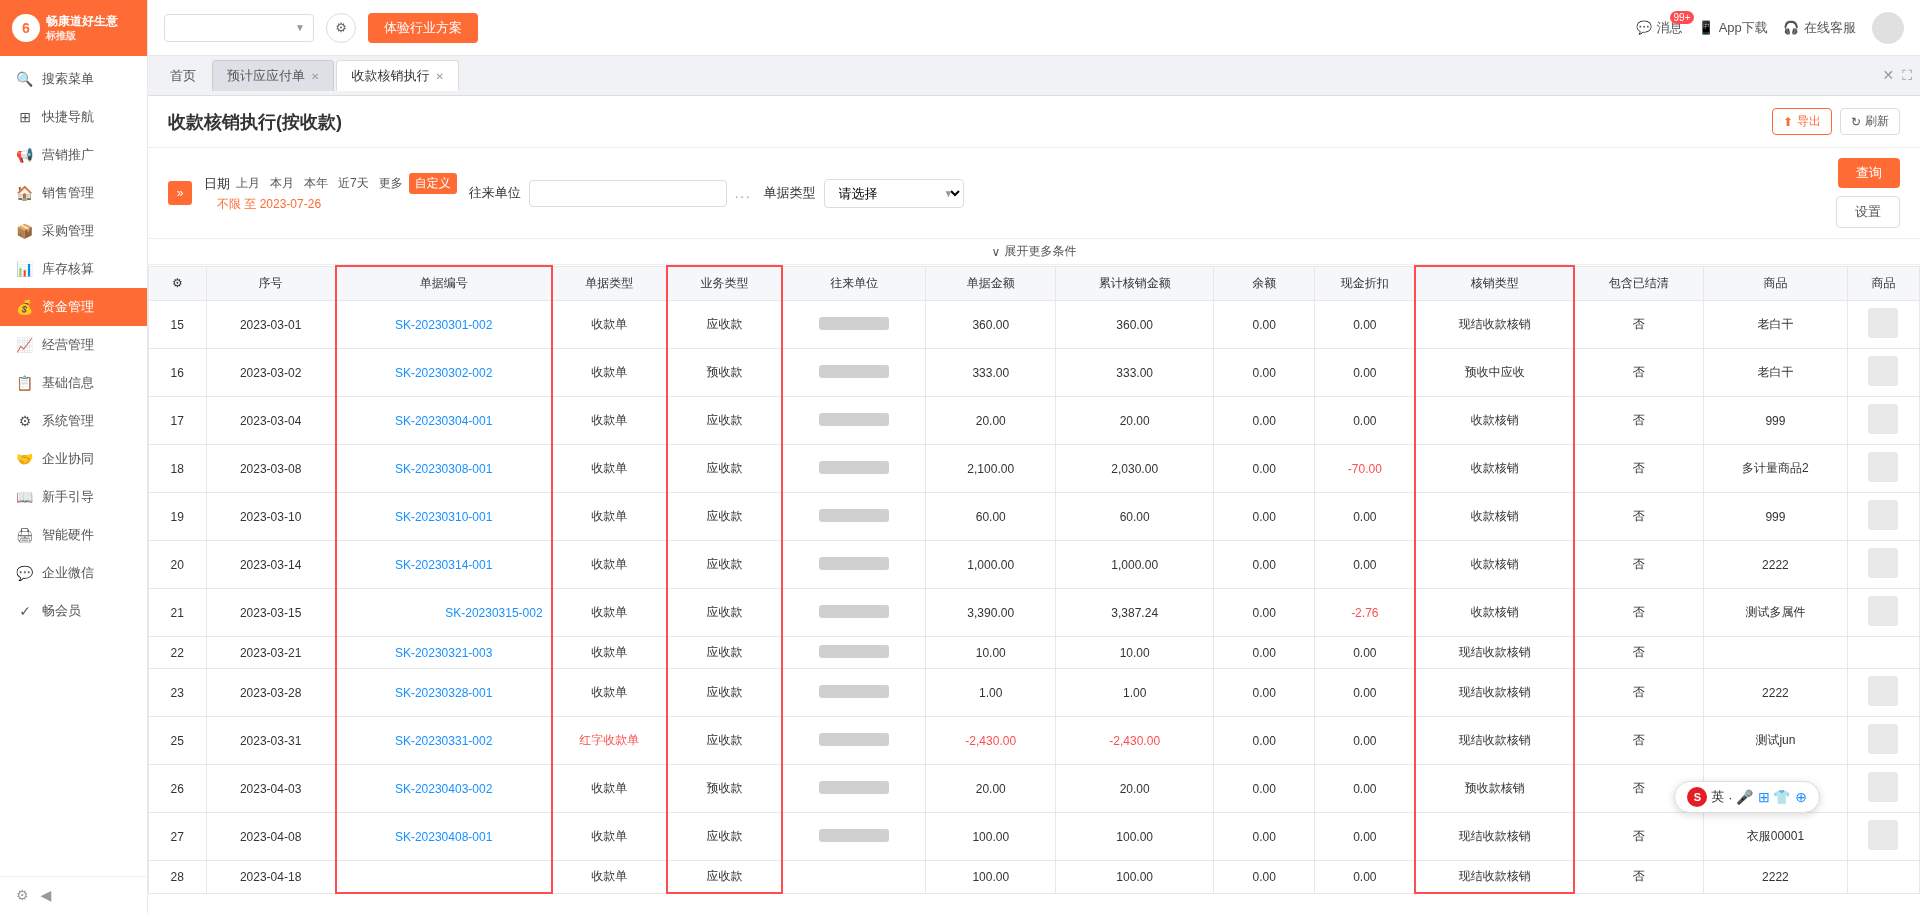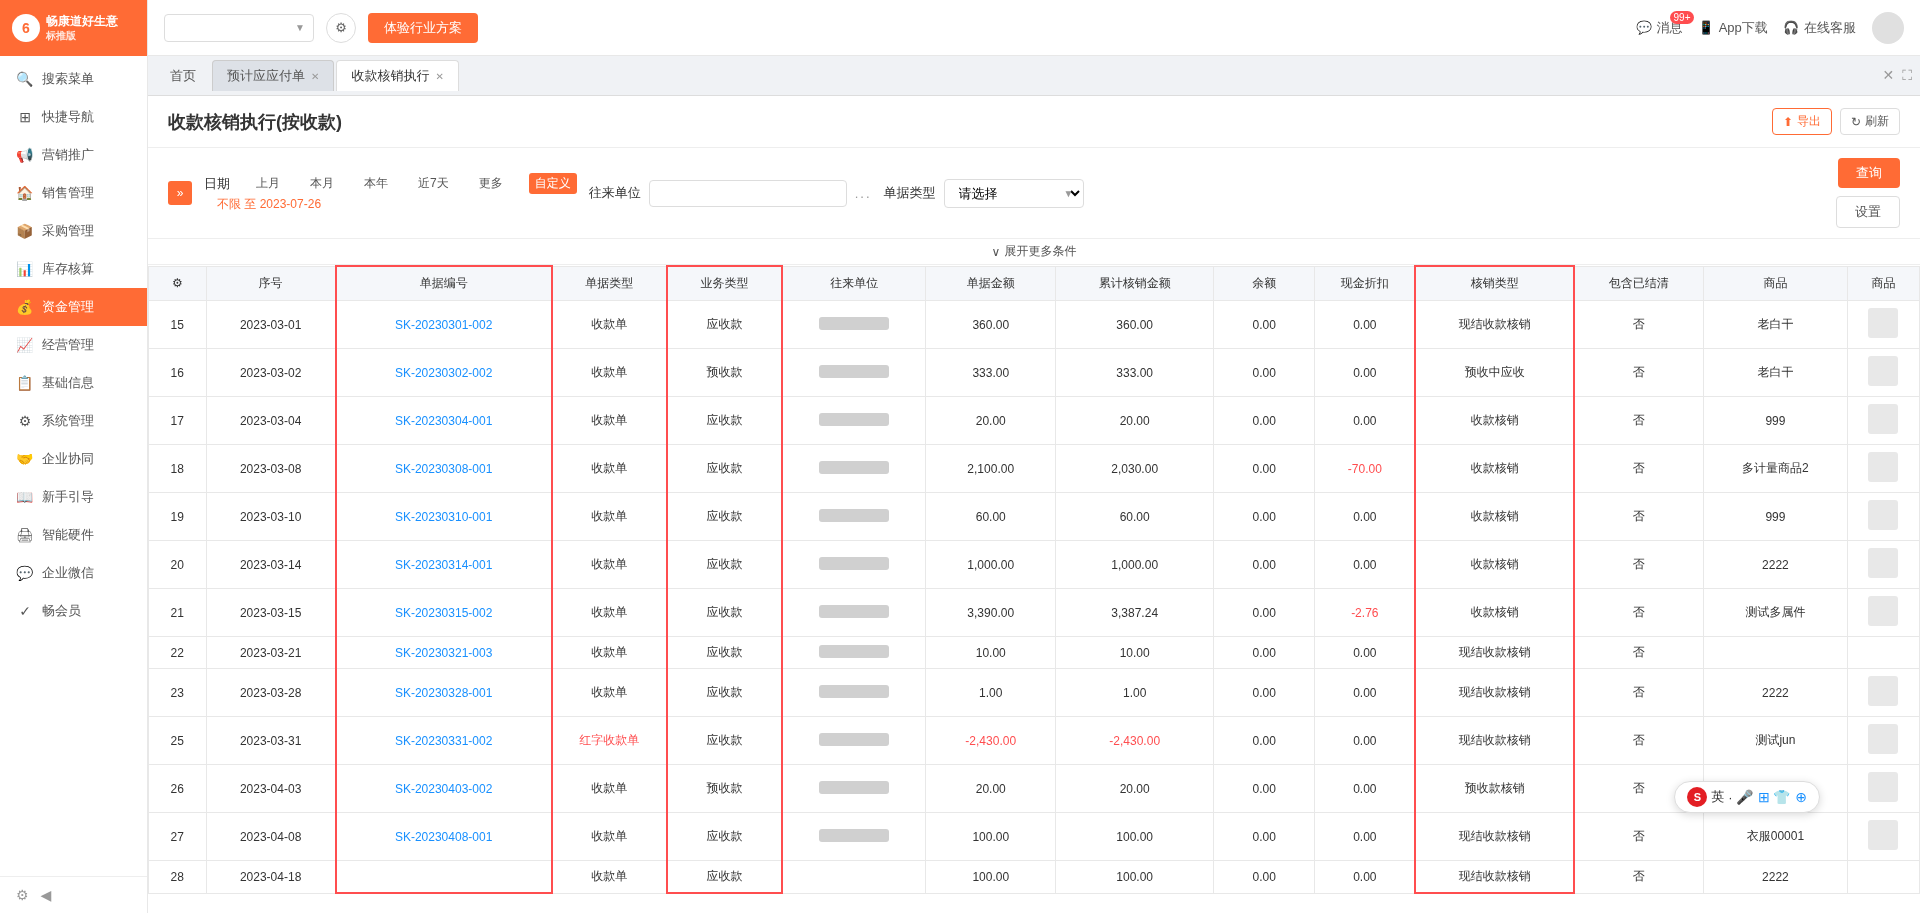--- a/index.html
+++ b/index.html
@@ -45,21 +45,21 @@
     .page-title { font-size: 18px; font-weight: bold; color: #333; margin-bottom: 12px; display: flex; align-items: center; gap: 8px; }
     .page-title-actions { margin-left: auto; display: flex; gap: 8px; }
     .btn-export { display: flex; align-items: center; gap: 4px; border: 1px solid #ff6b35; color: #ff6b35; background: white; border-radius: 4px; padding: 4px 10px; font-size: 12px; cursor: pointer; }
     .btn-refresh { display: flex; align-items: center; gap: 4px; border: 1px solid #ddd; color: #555; background: white; border-radius: 4px; padding: 4px 10px; font-size: 12px; cursor: pointer; }
 
     
     .filter-bar { background: white; padding: 10px 20px; border-bottom: 1px solid #eee; display: flex; align-items: center; gap: 12px; flex-wrap: wrap; }
     .filter-toggle { width: 24px; height: 24px; background: #ff6b35; color: white; border-radius: 3px; display: flex; align-items: center; justify-content: center; cursor: pointer; font-size: 12px; }
     .filter-label { font-size: 13px; color: #333; white-space: nowrap; }
     .filter-date-group { display: flex; align-items: flex-start; flex-direction: column; gap: 2px; }
-    .filter-date-btns { display: flex; gap: 22px; align-items: center; }
+    .filter-date-btns { display: flex; gap: 2px; align-items: center; }
     .filter-date-btn { font-size: 12px; color: #555; cursor: pointer; padding: 2px 4px; text-align: center; }
     .filter-date-btn.custom { background: #ff6b35; color: white; border-radius: 3px; padding: 2px 6px; }
     .filter-date-range { font-size: 12px; color: #ff6b35; margin-left: 13px; }
     .filter-input { border: 1px solid #ddd; border-radius: 4px; padding: 5px 10px; font-size: 13px; min-width: 160px; }
     .filter-dots { color: #999; letter-spacing: 2px; }
     .filter-select { border: 1px solid #ddd; border-radius: 4px; padding: 5px 24px 5px 10px; font-size: 13px; background: white; min-width: 140px; cursor: pointer; }
     .btn-query { background: #ff6b35; color: white; border: none; border-radius: 4px; padding: 6px 18px; font-size: 13px; cursor: pointer; }
     .btn-settings { background: white; color: #555; border: 1px solid #ddd; border-radius: 4px; padding: 6px 18px; font-size: 13px; cursor: pointer; display: block; margin-top: 4px; }
     .filter-right { margin-left: auto; display: flex; flex-direction: column; align-items: flex-end; gap: 4px; }
 
@@ -411,21 +411,21 @@
               <td>0.00</td>
               <td>0.00</td>
               <td style="border-left: 2px solid rgb(255, 77, 79); border-right: 2px solid rgb(255, 77, 79);">收款核销</td>
               <td>否</td>
               <td>2222</td>
               <td><span style="display: inline-block; width: 30px; height: 30px; background: rgb(232, 232, 232); border-radius: 3px;"></span></td>
             </tr>
             <tr>
               <td>21</td>
               <td>2023-03-15</td>
-              <td class="link-text" style="border-left: 2px solid rgb(255, 77, 79); border-right: 2px solid rgb(255, 77, 79);"><a class="link-text" href="#">SK-20230315-002</a></td>
+              <td class="link-text" style="border-left: 2px solid rgb(255, 77, 79); border-right: 2px solid rgb(255, 77, 79); text-align: right;"><a class="link-text" href="#">SK-20230315-002</a></td>
               <td>收款单</td>
               <td style="border-left: 2px solid rgb(255, 77, 79); border-right: 2px solid rgb(255, 77, 79);">应收款</td>
               <td><span style="background: rgb(208, 208, 208); color: transparent; border-radius: 3px; display: inline-block; width: 70px; height: 13px;"></span></td>
               <td>3,390.00</td>
               <td>3,387.24</td>
               <td>0.00</td>
               <td class="red-text">-2.76</td>
               <td style="border-left: 2px solid rgb(255, 77, 79); border-right: 2px solid rgb(255, 77, 79);">收款核销</td>
               <td>否</td>
               <td>测试多属件</td>

